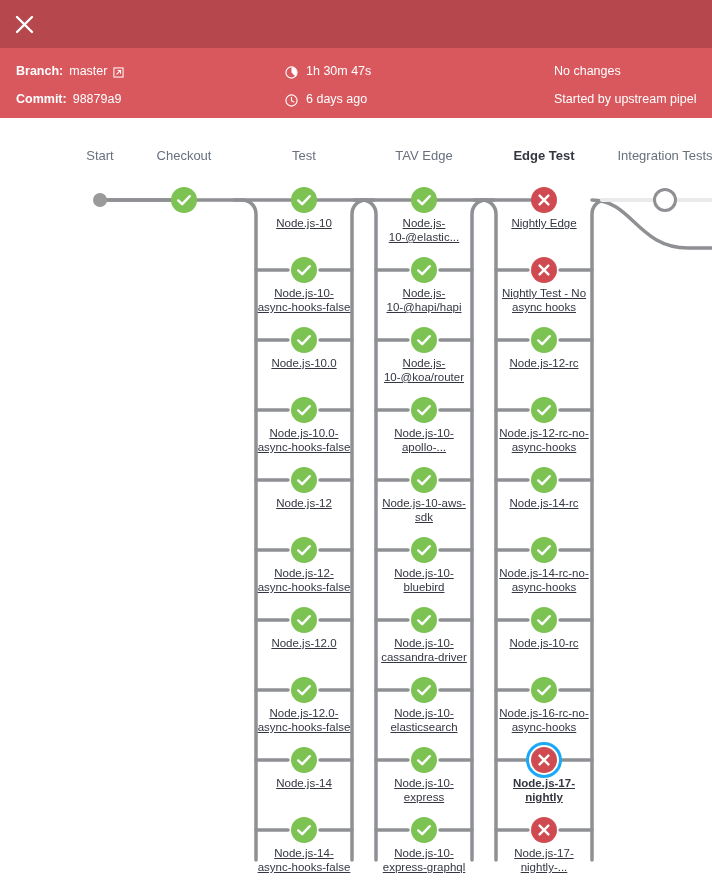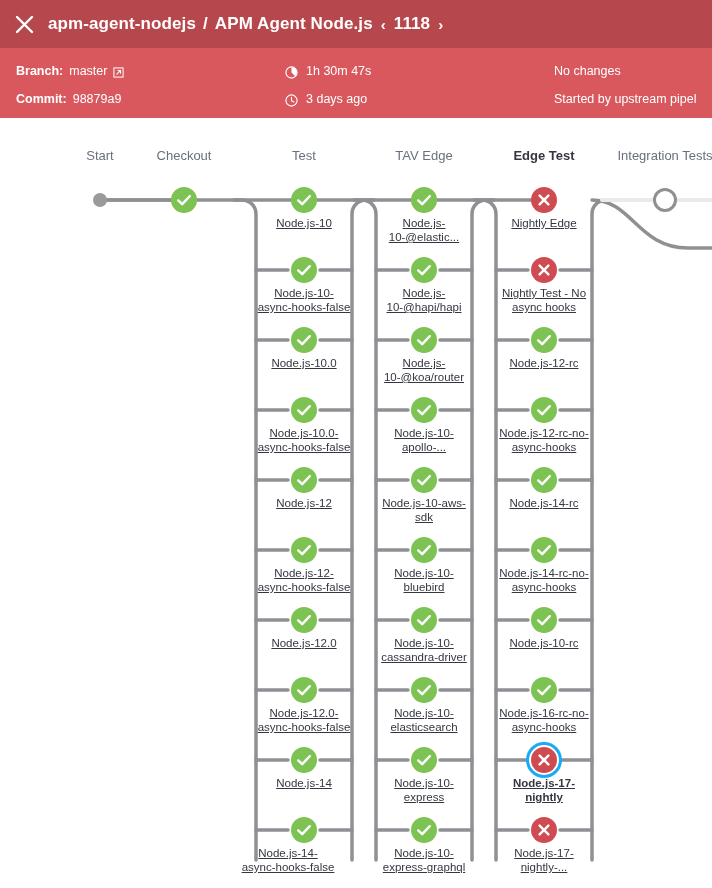--- a/index.html
+++ b/index.html
@@ -91,28 +91,20 @@
 <div class="app">
 
   <div class="titlebar">
     <div class="close-btn">
       <span>
         <svg width="21" height="21" viewBox="0 0 21 21" aria-hidden="true">
           <path d="M3 3 L18 18 M18 3 L3 18" stroke="#ffffff" stroke-width="2.4" stroke-linecap="round"></path>
         </svg>
       </span>
     </div>
-    <div class="title-text">
-      <span>apm-agent-nodejs</span>
-      <span class="sep">/</span>
-      <span>APM Agent Node.js</span>
-      <span class="chev">‹</span>
-      <span class="build-no">1118</span>
-      <span class="chev">›</span>
-    </div>
   </div>
 
   <div class="infobar">
 
     <div class="info-col" style="left:16px;">
       <div class="info-row r1">
         <span class="info-label">Branch:</span>
         <span class="info-value">master</span>
         <span class="ext-icon">
           <svg width="11" height="11" viewBox="0 0 12 12" aria-hidden="true">
@@ -137,21 +129,21 @@
         </span>
         <span class="info-value">1h 30m 47s</span>
       </div>
       <div class="info-row r2">
         <span class="mini-icon">
           <svg width="13" height="13" viewBox="0 0 14 14" aria-hidden="true">
             <circle cx="7" cy="7" r="6" fill="none" stroke="#ffffff" stroke-width="1.2"></circle>
             <path d="M7 3.6 V7.2 L9.6 8.6" fill="none" stroke="#ffffff" stroke-width="1.2" stroke-linecap="round"></path>
           </svg>
         </span>
-        <span class="info-value">3 days ago</span>
+        <span class="info-value">6 days ago</span>
       </div>
     </div>
 
     <div class="info-col" style="left:554px;">
       <div class="info-row r1">
         <span class="info-value">No changes</span>
       </div>
       <div class="info-row r2">
         <span class="info-value">Started by upstream pipel</span>
       </div>
@@ -242,21 +234,21 @@
         <div class="job-label" style="left: 304px; top: 238px;">Node.js-10.0</div>
         <div class="job-label" style="left: 304px; top: 308px;">Node.js-10.0-
 async-hooks-false</div>
         <div class="job-label" style="left: 304px; top: 378px;">Node.js-12</div>
         <div class="job-label" style="left: 304px; top: 448px;">Node.js-12-
 async-hooks-false</div>
         <div class="job-label" style="left: 304px; top: 518px;">Node.js-12.0</div>
         <div class="job-label" style="left: 304px; top: 588px;">Node.js-12.0-
 async-hooks-false</div>
         <div class="job-label" style="left: 304px; top: 658px;">Node.js-14</div>
-        <div class="job-label" style="left: 288px; top: 728px;">Node.js-14-
+        <div class="job-label" style="left: 304px; top: 728px;">Node.js-14-
 async-hooks-false</div>
         <div class="job-label" style="left: 424px; top: 98px;">Node.js-
 10-@elastic...</div>
         <div class="job-label" style="left: 424px; top: 168px;">Node.js-
 10-@hapi/hapi</div>
         <div class="job-label" style="left: 424px; top: 238px;">Node.js-
 10-@koa/router</div>
         <div class="job-label" style="left: 424px; top: 308px;">Node.js-10-
 apollo-...</div>
         <div class="job-label" style="left: 424px; top: 378px;">Node.js-10-aws-

